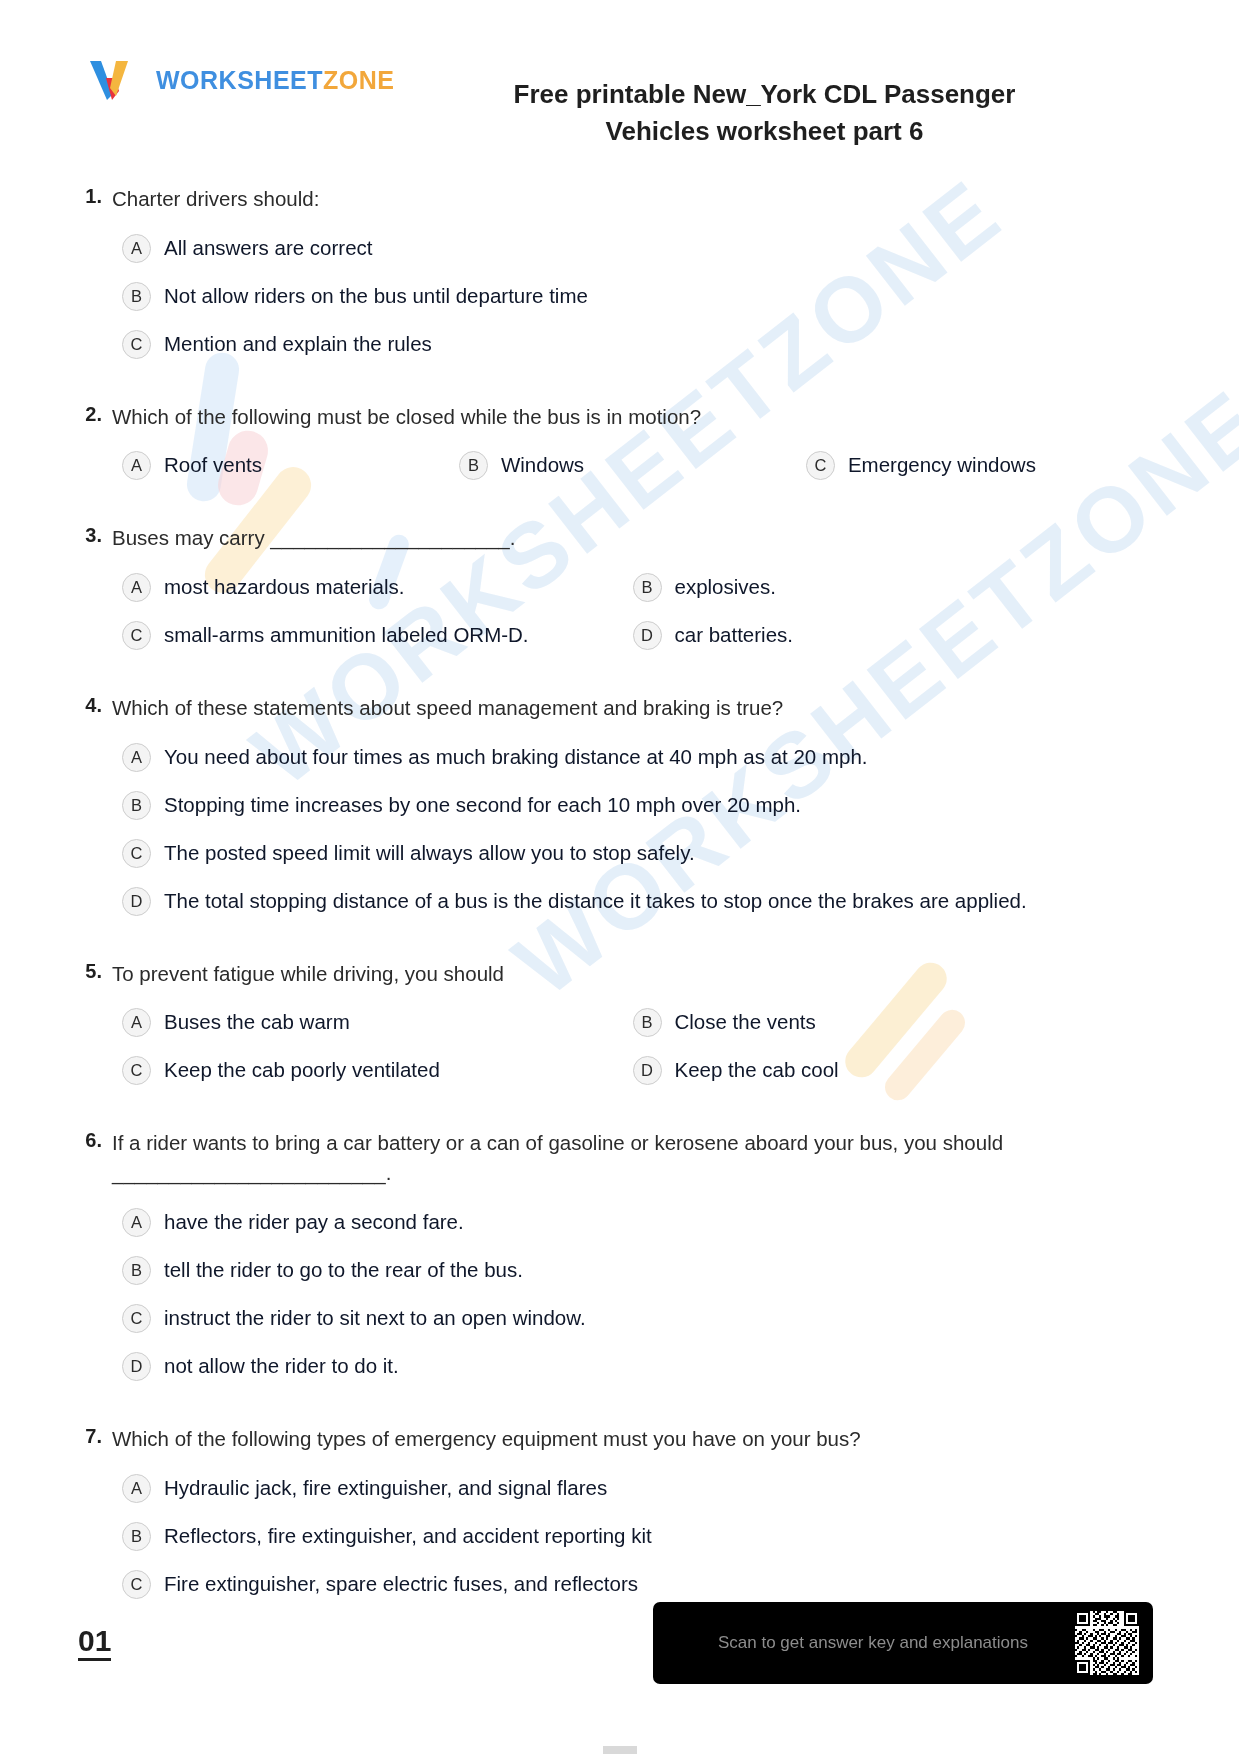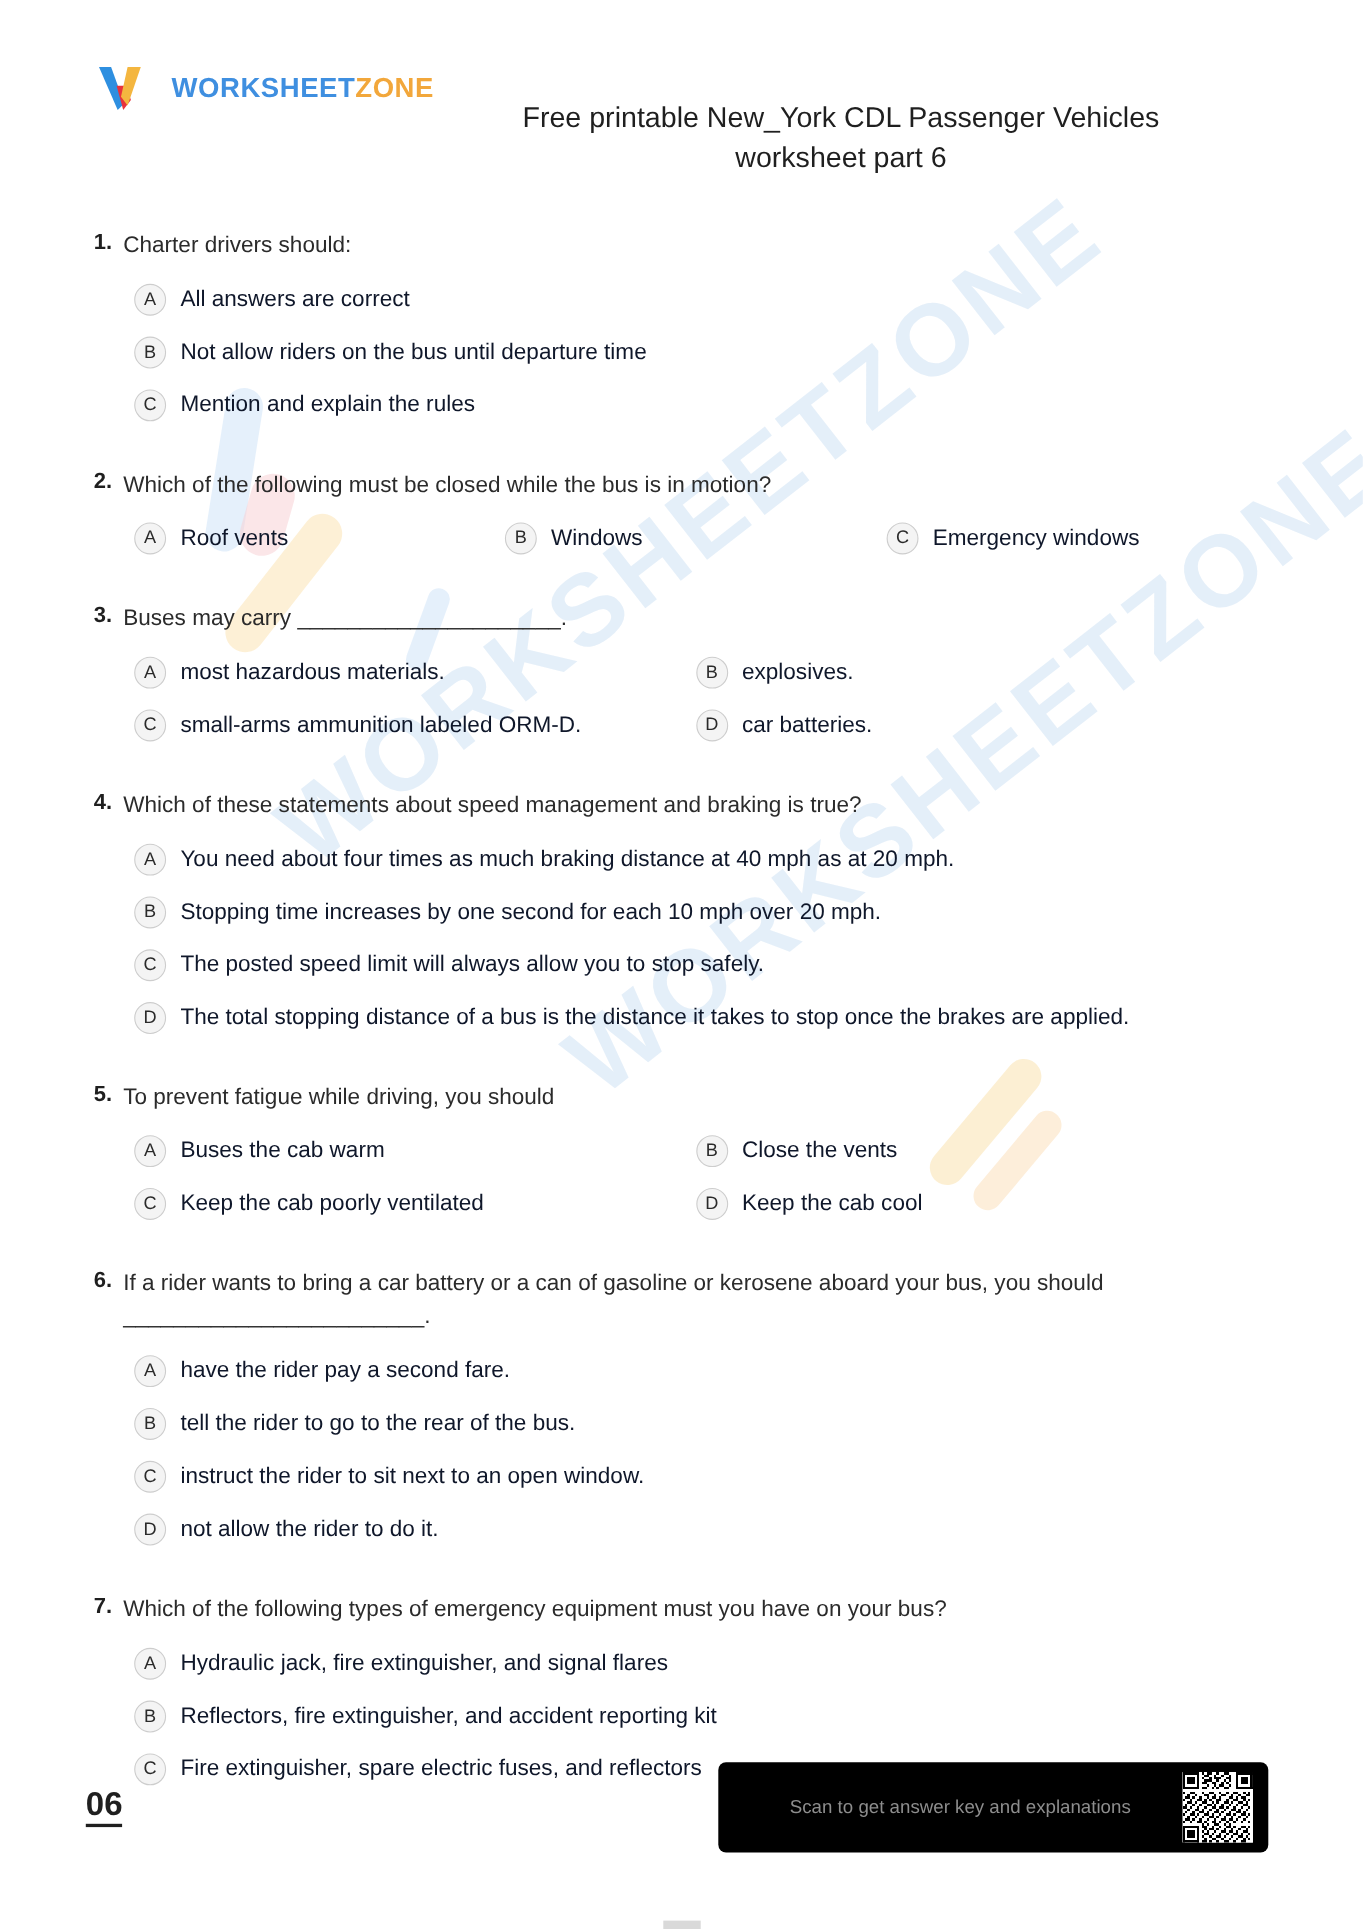--- a/index.html
+++ b/index.html
@@ -62,26 +62,26 @@
   .brand { display: flex; align-items: center; gap: 14px; flex: 0 0 auto; width: 330px; }
   .brand-mark { width: 56px; height: 48px; flex: 0 0 auto; }
   .brand-name { font-size: 25px; font-weight: 700; letter-spacing: .5px; }
   .bn-blue { color: #3f8fe0; }
   .bn-orange { color: #f2a73b; }
 
   .title {
     flex: 1 1 auto;
     text-align: center;
     font-size: 26px;
-    font-weight: 400;
+    font-weight: 700;
     line-height: 1.42;
     color: #1f1f1f;
     padding: 20px 40px 0 0;
     max-width: 620px;
-    margin: 12px auto;
+    margin: 0 auto;
   }
 
   
   .content {
     position: relative;
     z-index: 2;
     padding: 34px 86px 0 70px;
   }
   .q {
     display: flex;
@@ -381,21 +381,21 @@
             <span class="bubble">C</span>
             <span class="opt-text">Fire extinguisher, spare electric fuses, and reflectors</span>
           </div>
         </div>
       </div>
     </div>
 
   </div>
 
   <div class="footer">
-    <div class="page-no">06</div>
+    <div class="page-no">01</div>
     <div class="scan-box">
       <div class="scan-text">Scan to get answer key and explanations</div>
       <div class="qr">
         <svg viewBox="0 0 29 29" width="64" height="64" shape-rendering="crispEdges" aria-hidden="true">
           <rect width="29" height="29" fill="#ffffff"></rect>
           <g fill="#000000">
             <rect x="0" y="0" width="7" height="1"></rect>
               <rect x="0" y="6" width="7" height="1"></rect>
             <rect x="0" y="0" width="1" height="7"></rect>
               <rect x="6" y="0" width="1" height="7"></rect>

